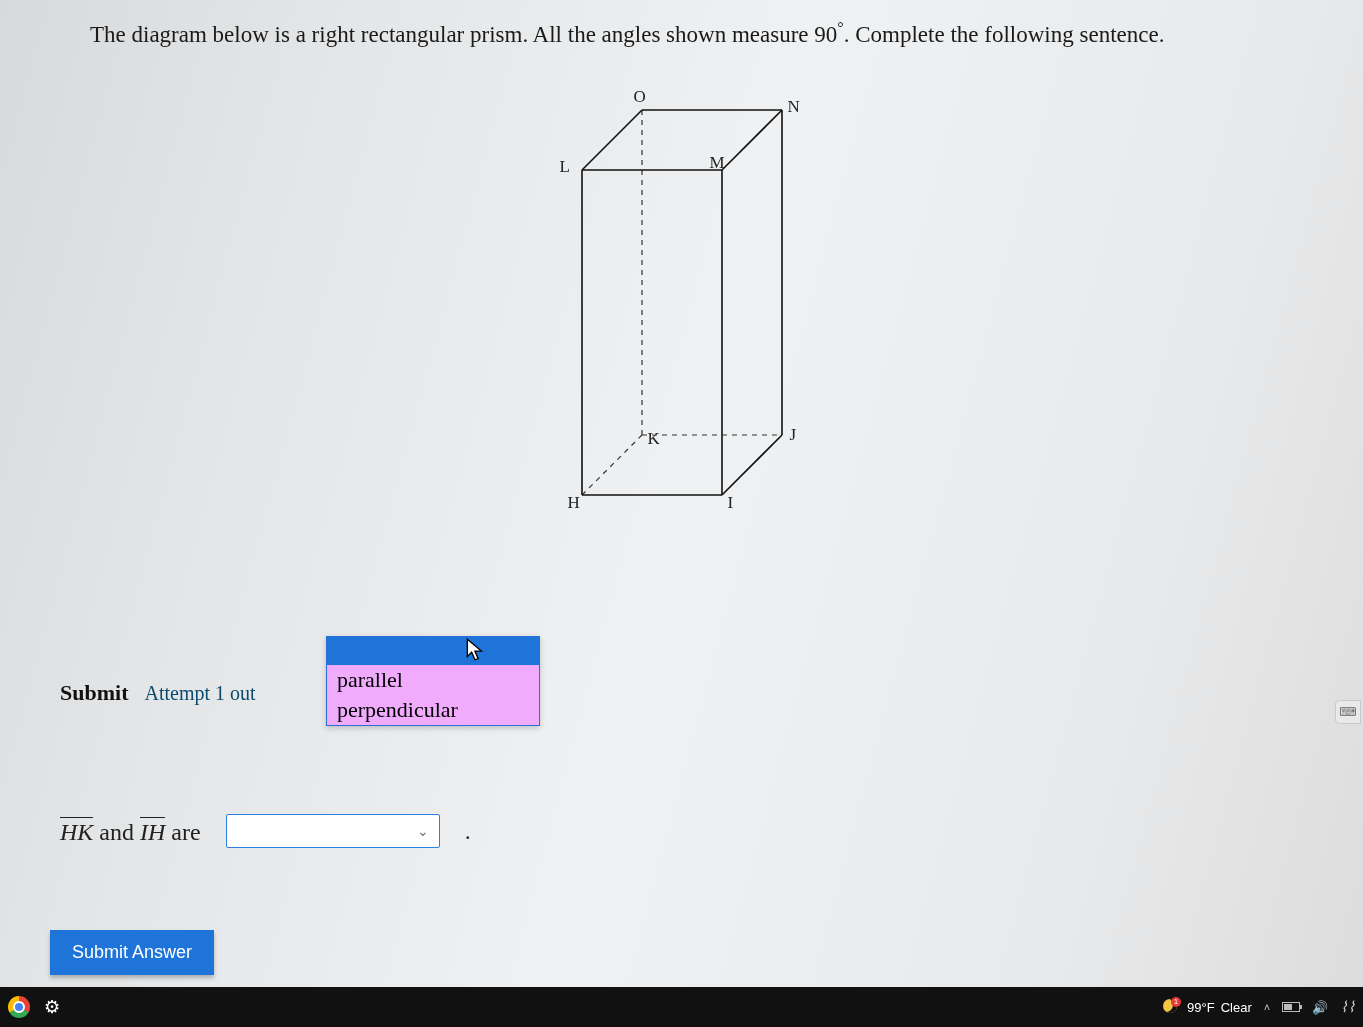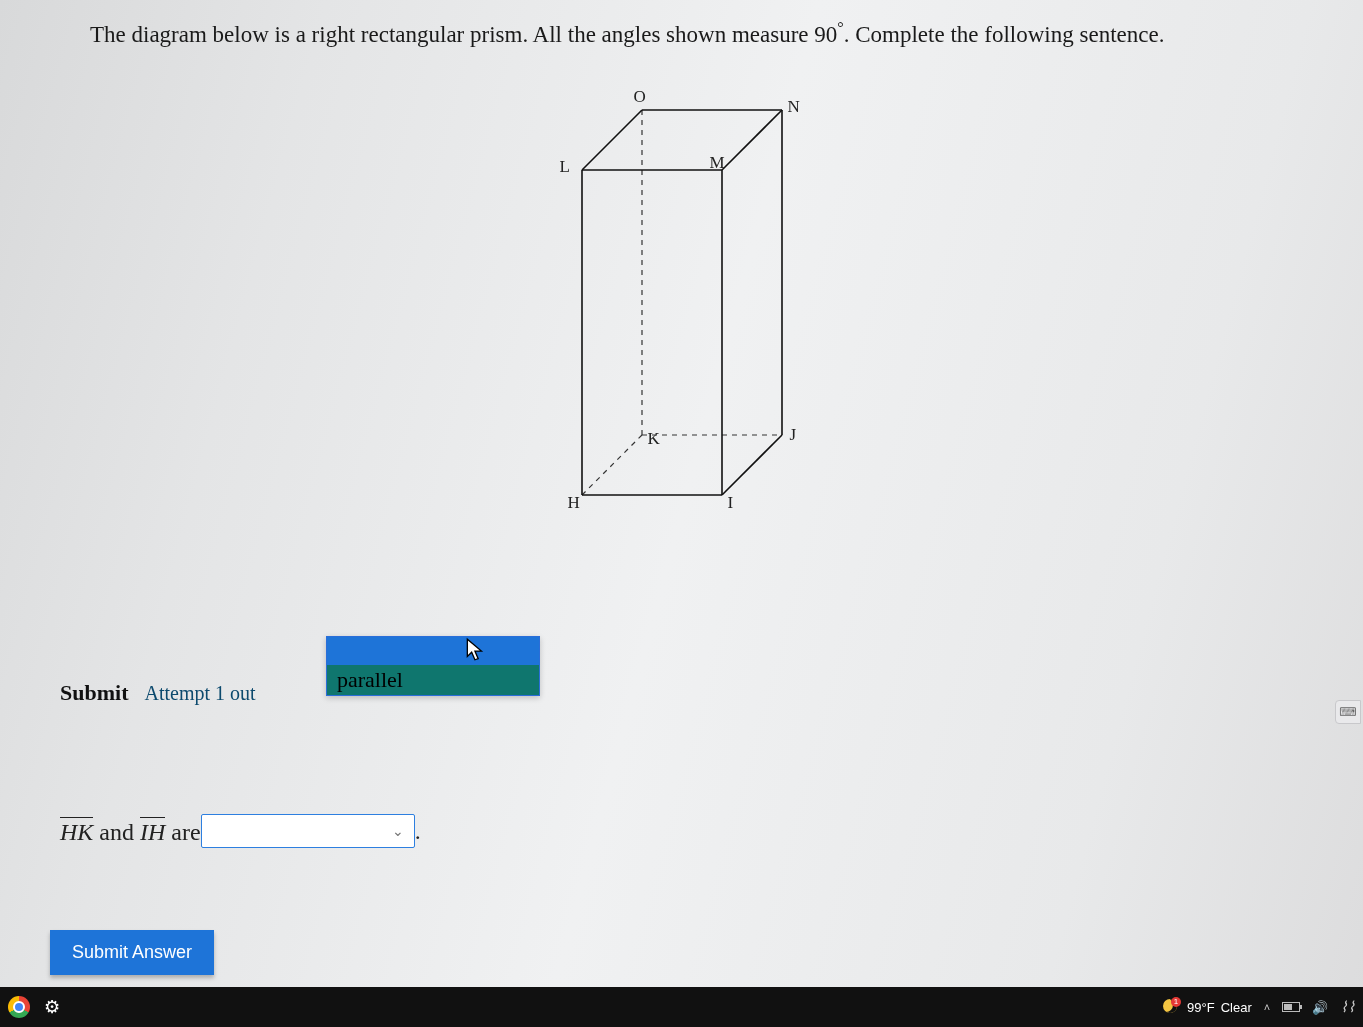--- a/index.html
+++ b/index.html
@@ -53,21 +53,21 @@
     gap: 16px;
   }
   .answer-label { font-weight: 700; color: #111; }
   .attempt { color: #0c4a6e; font-size: 20px; }
 
   .dropdown-open {
     position: absolute;
     left: 266px;
     top: -44px;
     width: 214px;
-    background: #0f766e;
+    background: #f0abfc;
     border: 1px solid #2a6ed9;
     box-shadow: 0 2px 6px rgba(0,0,0,.2);
     z-index: 5;
   }
   .dropdown-open .hl {
     height: 28px;
     background: #1e74d8;
     position: relative;
   }
   .dropdown-open .opt {
@@ -80,21 +80,21 @@
     left: 138px; top: 0px;
     width: 22px; height: 26px;
     pointer-events: none;
   }
 
   .sentence {
     margin-top: 108px;
     font-size: 24px;
     display: flex;
     align-items: center;
-    gap: 0;
+    gap: 25px;
     color: #222;
   }
   .seg {
     position: relative;
     display: inline-block;
     font-style: italic;
     padding-top: 2px;
   }
   .seg::before {
     content: "";
@@ -274,20 +274,21 @@
       <span class="attempt">Attempt 1 out</span>
     </div>
 
     <div class="dropdown-open">
       <div class="hl">
         <svg class="cursor-arrow" viewBox="0 0 20 24">
           <path d="M2 2 L2 18 L6 14 L9 21 L12 20 L9 13 L15 13 Z" fill="#fff" stroke="#000" stroke-width="1.2"></path>
         </svg>
       </div>
       <div class="opt">parallel</div>
+      <div class="opt">perpendicular</div>
     </div>
 
     <div class="sentence">
       <span>
         <span class="seg">HK</span><span> and </span><span class="seg">IH</span><span> are</span>
       </span>
       <span class="select-box">
         <span class="chev">⌄</span>
       </span>
       <span>.</span>

